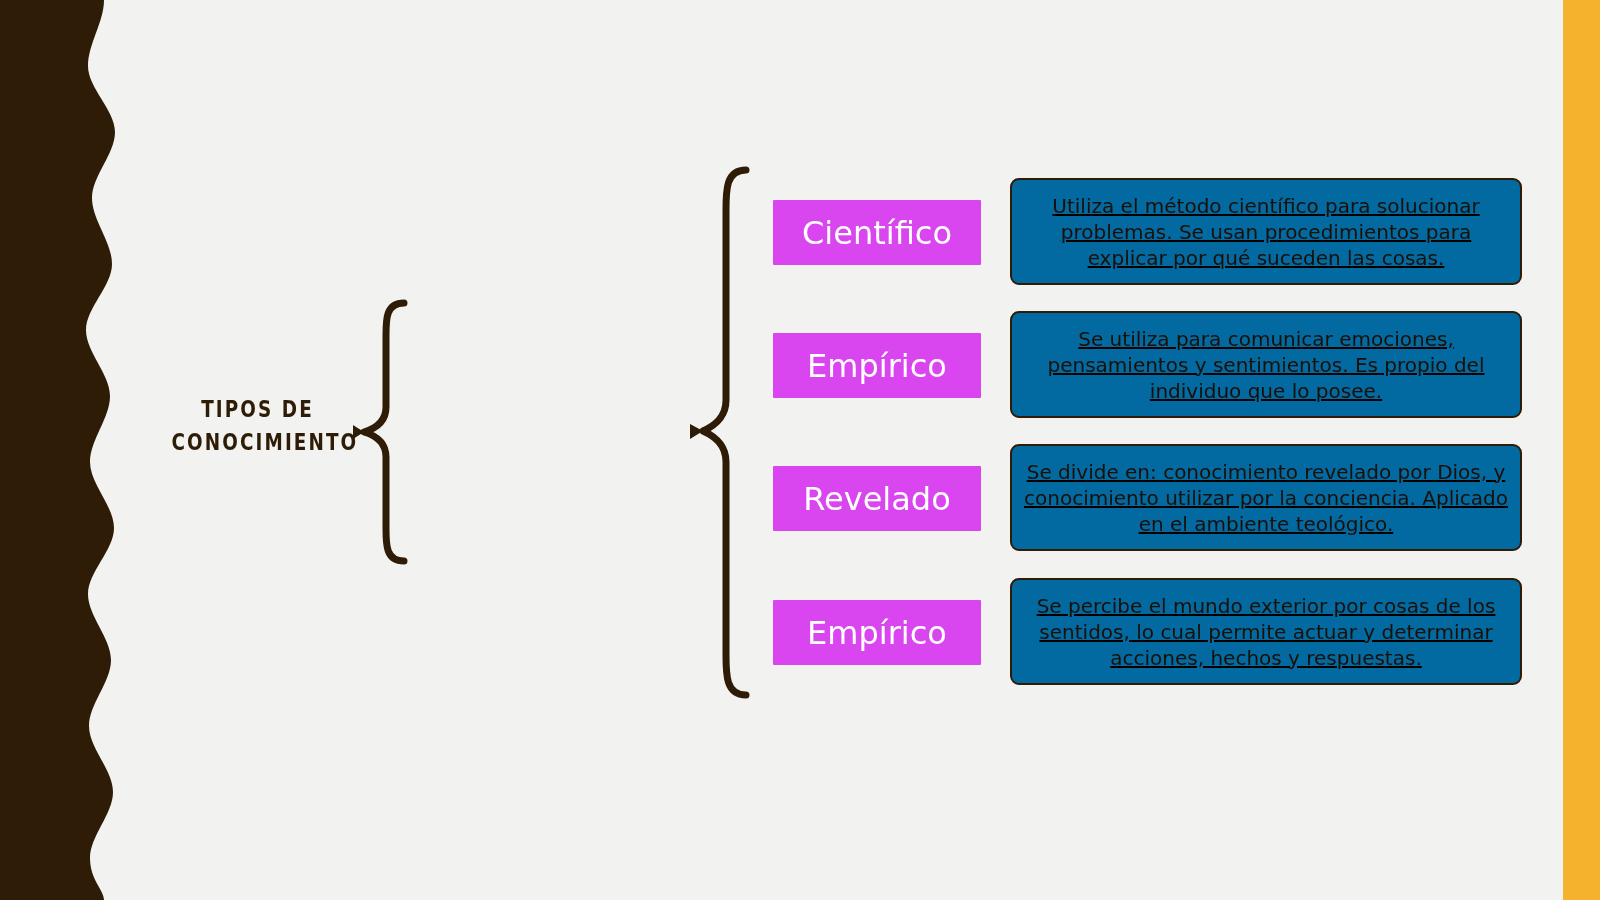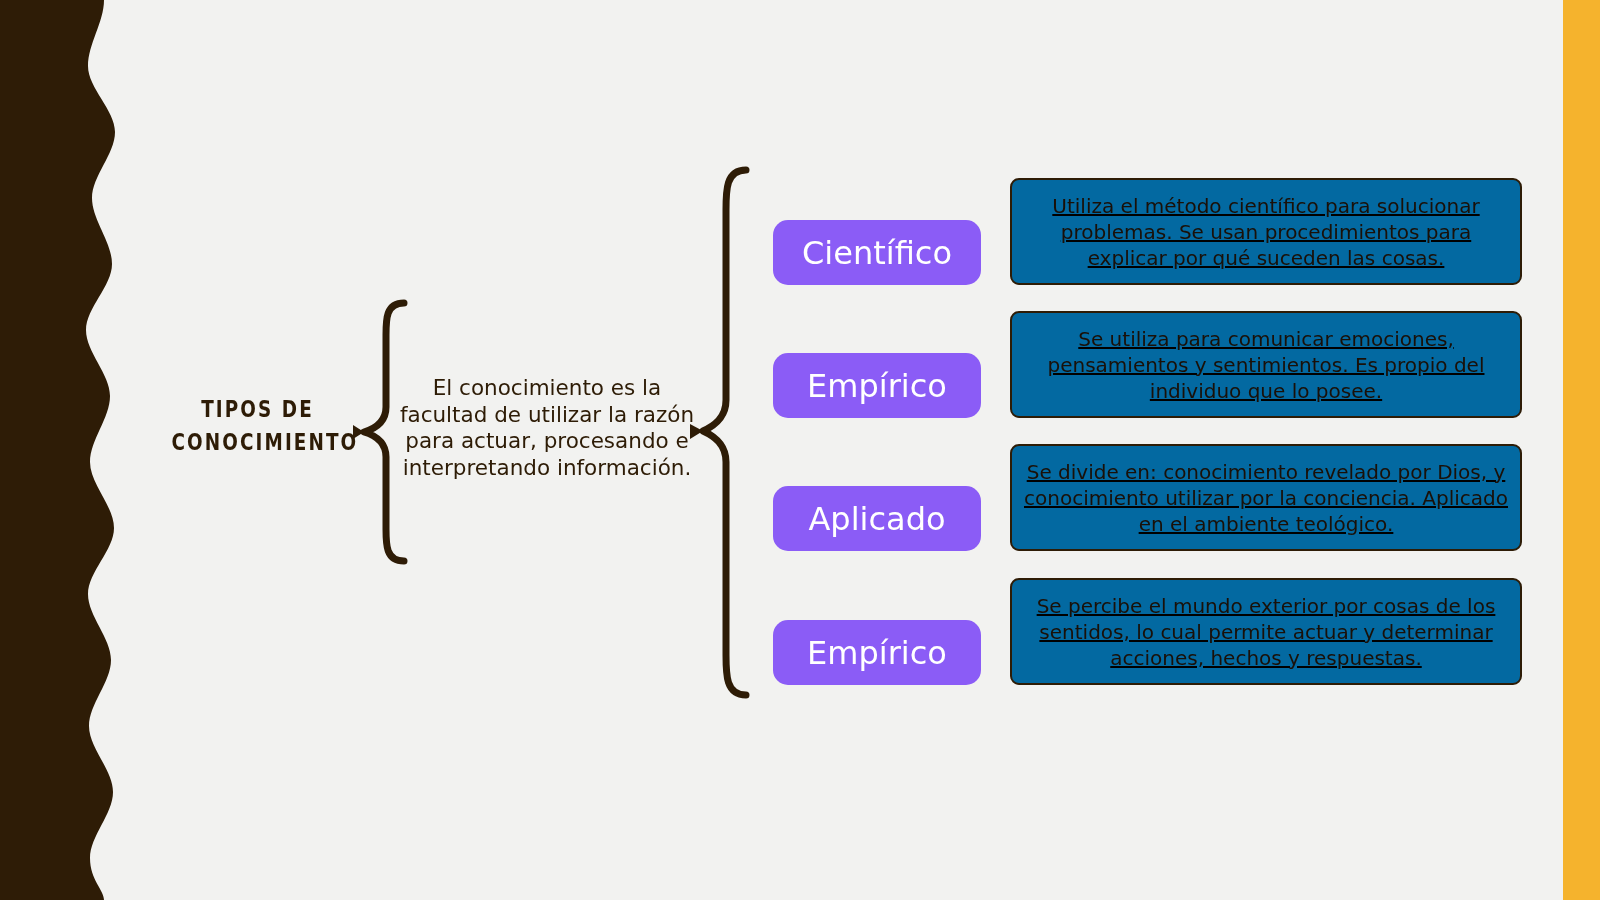--- a/index.html
+++ b/index.html
@@ -69,32 +69,31 @@
   .row { position:absolute; left:773px; }
   .row-0 { top:178px; }
   .row-1 { top:311px; }
   .row-2 { top:444px; }
   .row-3 { top:578px; }
 
   .type-chip {
     position:absolute;
     left:0; top:22px;
     width:208px; height:65px;
-    background:#8b5cf6;
-    border-radius:15px;
+    background:#d946ef;
+    border-radius:1px;
     display:flex;
     align-items:center;
     justify-content:center;
     color:#FFFFFF;
     font-size:32px;
     font-family:"DejaVu Sans", sans-serif;
     font-weight:normal;
     letter-spacing:0px;
     line-height:1;
-    margin-top:20px;
   }
 
   .desc-box {
     position:absolute;
     left:237px; top:0;
     width:512px; height:107px;
     background:#0369a1;
     border:2.6px solid #2E1C06;
     border-radius:9px;
     display:flex;
@@ -159,21 +158,20 @@
     <path d="M56,10
              C36,10 36,30 36,50
              L36,240
              C36,258 24,266 13,271
              C24,276 36,284 36,302
              L36,495
              C36,515 36,535 56,535" fill="none" stroke="#2E1C06" stroke-width="7" stroke-linecap="round" stroke-linejoin="round"></path>
     <path d="M13,271 L0,264 L0,279 Z" fill="#2E1C06"></path>
   </svg>
 
-  <div id="central-def">El conocimiento es la facultad de utilizar la razón para actuar, procesando e interpretando información.</div>
 
   <div class="row row-0">
     <div class="type-chip">
       <span>Científico</span>
     </div>
     <div class="desc-box">
       <div class="desc-text">Utiliza el método científico para solucionar problemas. Se usan procedimientos para explicar por qué suceden las cosas.</div>
     </div>
   </div>
 
@@ -181,21 +179,21 @@
     <div class="type-chip">
       <span>Empírico</span>
     </div>
     <div class="desc-box">
       <div class="desc-text">Se utiliza para comunicar emociones, pensamientos y sentimientos. Es propio del individuo que lo posee.</div>
     </div>
   </div>
 
   <div class="row row-2">
     <div class="type-chip">
-      <span>Aplicado</span>
+      <span>Revelado</span>
     </div>
     <div class="desc-box">
       <div class="desc-text">Se divide en: conocimiento revelado por Dios, y conocimiento utilizar por la conciencia. Aplicado en el ambiente teológico.</div>
     </div>
   </div>
 
   <div class="row row-3">
     <div class="type-chip">
       <span>Empírico</span>
     </div>

